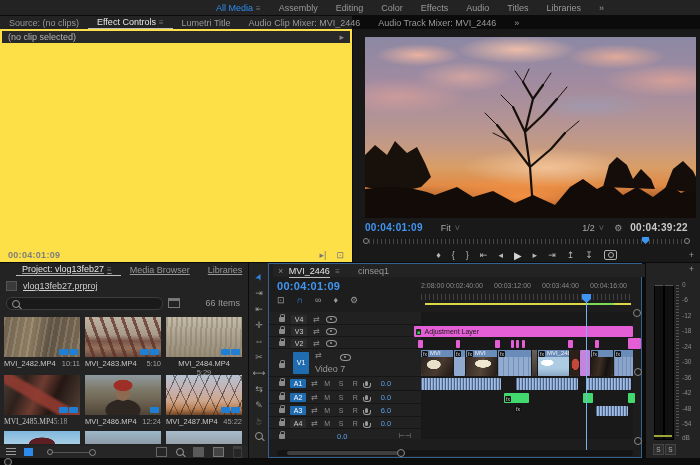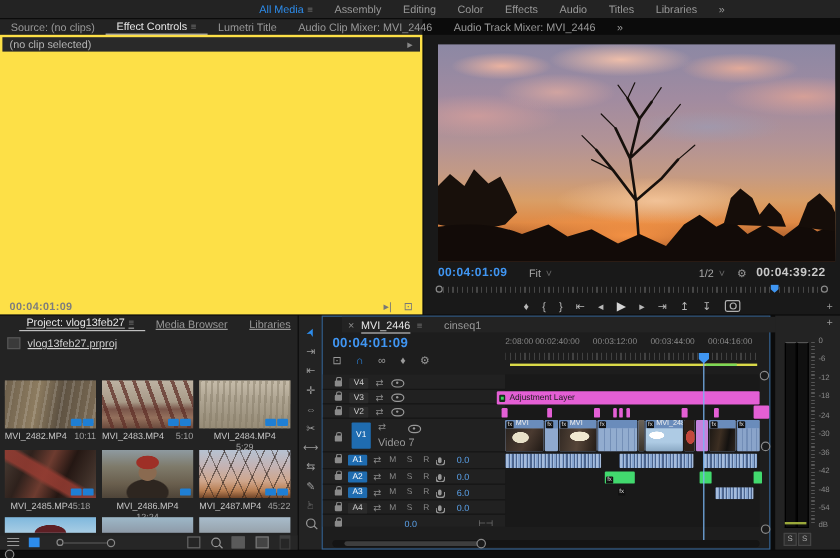--- a/index.html
+++ b/index.html
@@ -171,20 +171,27 @@
   <div class="panel" style="left:0;top:263px;width:248px;height:195px;">
     <div class="abs row" style="left:16px;top:0;width:248px;height:13px;text-decoration:underline;">
       <span class="tab active underline" style="padding-left:6px;"><span>Project: vlog13feb27</span><span class="menu-glyph">≡</span></span>
       <span class="tab">Media Browser</span>
       <span class="tab">Libraries</span>
     </div>
     <div class="abs row" style="left:6px;top:17px;height:12px;gap:6px;">
       <span class="ic-box" style="background:#3a3a3a;border-color:#555;"></span>
       <span style="color:#cfcfcf;text-decoration:underline;">vlog13feb27.prproj</span>
     </div>
+    <div class="abs" style="left:0;top:33px;width:248px;height:16px;">
+      <div class="abs row" style="left:6px;top:1px;width:150px;height:11px;background:#1a1a1a;border:1px solid #3c3c3c;border-radius:6px;padding-left:5px;gap:4px;">
+        <span class="mag"></span>
+      </div>
+      <span class="clap abs" style="left:168px;top:2px;"></span>
+      <span class="abs" style="right:8px;top:2px;color:#9a9a9a;">66 Items</span>
+    </div>
 
     <div class="pthumb t1" style="left:4px;top:54px;">
         <span class="hdbadge">
           <i></i>
           <i></i>
         </span>
       </div>
     <div class="pthumb t2" style="left:85px;top:54px;">
         <span class="hdbadge">
           <i></i>
@@ -220,25 +227,25 @@
         <span class="hdbadge">
           <i></i>
         </span>
       </div>
     <div class="pthumb t6" style="left:166px;top:112px;">
         <span class="hdbadge">
           <i></i>
           <i></i>
         </span>
       </div>
-    <div class="abs row" style="left:4px;top:154px;width:76px;justify-content:center;">
+    <div class="abs row" style="left:4px;top:154px;width:76px;justify-content:flex-start;font-family:Liberation Serif, serif;">
       <span class="clipname">MVI_2485.MP4</span>
         <span class="clipdur">5:18</span>
       </div>
-    <div class="abs row" style="left:85px;top:154px;width:76px;justify-content:space-between;flex-direction:column;">
+    <div class="abs row" style="left:85px;top:154px;width:76px;justify-content:space-between;">
       <span class="clipname">MVI_2486.MP4</span>
         <span class="clipdur">12:24</span>
       </div>
     <div class="abs row" style="left:166px;top:154px;width:76px;justify-content:space-between;">
       <span class="clipname">MVI_2487.MP4</span>
         <span class="clipdur">45:22</span>
       </div>
 
     <div class="pthumb t7" style="left:4px;top:168px;height:13px;"></div>
     <div class="pthumb t8" style="left:85px;top:168px;height:13px;"></div>
@@ -271,21 +278,21 @@
     <span class="toolglyph">✂</span>
     <span class="toolglyph">⟷</span>
     <span class="toolglyph">⇆</span>
     <span class="toolglyph">✎</span>
     <span class="toolglyph" style="transform:rotate(-90deg);">☞</span>
     <span class="toolglyph"><span class="mag"></span></span>
   </div>
 
   <div class="panel" style="left:268px;top:263px;width:374px;height:195px;background:#1d1d1d;border:1px solid #34618f;box-sizing:border-box;">
 
-    <div class="abs row" style="left:16px;top:0;width:372px;height:13px;background:#232323;">
+    <div class="abs row" style="left:4px;top:0;width:372px;height:13px;background:#232323;">
       <span class="tab active" style="padding-left:5px;">
         <span style="color:#888;margin-right:3px;">×</span>
         <span class="underline">MVI_2446</span>
         <span class="menu-glyph">≡</span>
       </span>
       <span class="tab">cinseq1</span>
     </div>
 
     <span class="abs tc" style="left:8px;top:16px;color:#4096f3;font-size:11px;">00:04:01:09</span>
     <div class="abs row" style="left:8px;top:31px;gap:12px;color:#9a9a9a;font-size:9px;">

